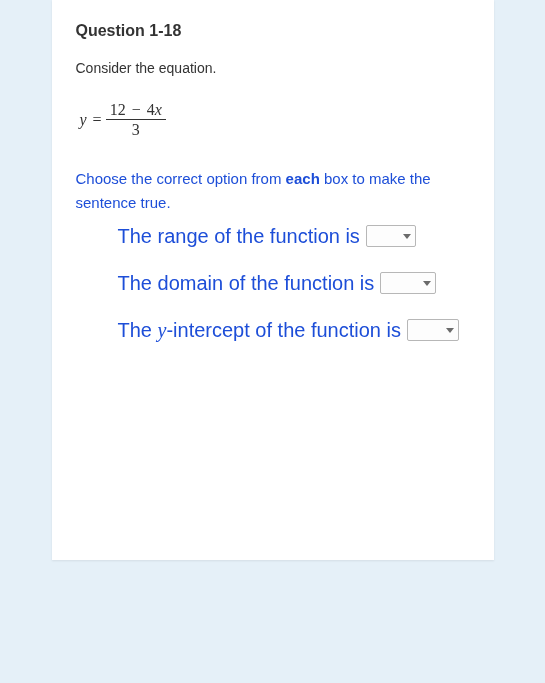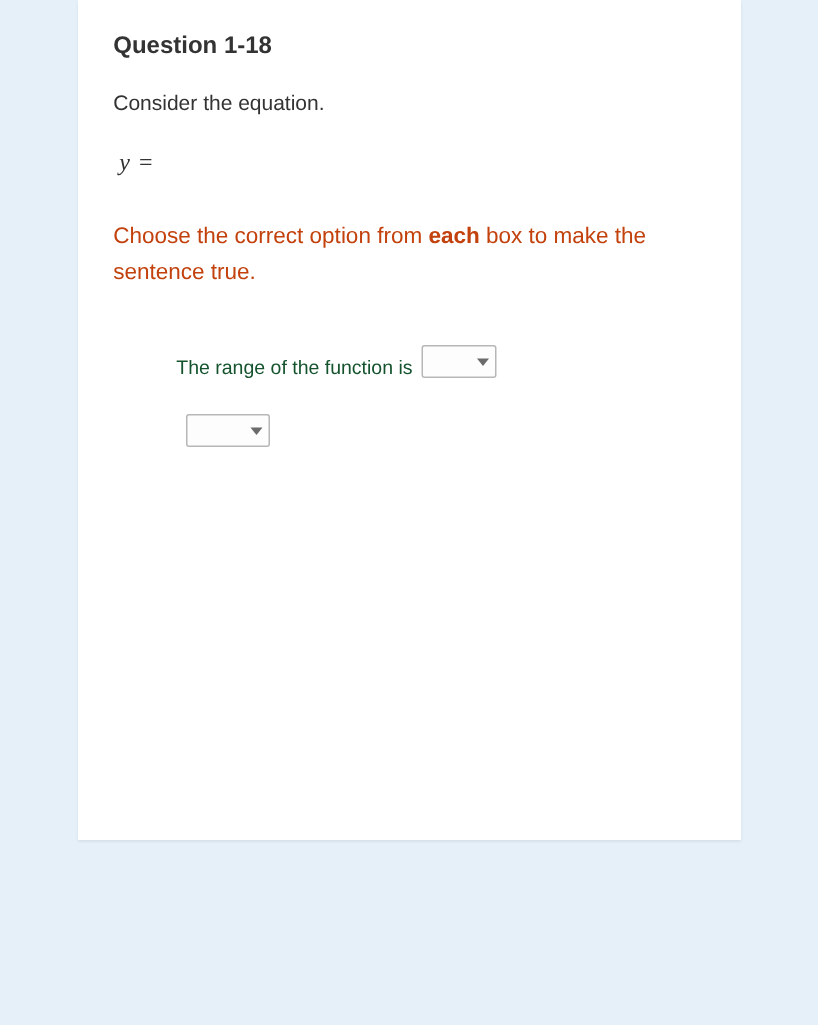--- a/index.html
+++ b/index.html
@@ -57,33 +57,33 @@
     line-height: 1.2;
   }
   .fraction .num {
     border-bottom: 1px solid #333;
   }
   .fraction .num .var, .equation .var {
     font-style: italic;
   }
   .instruction {
     font-size: 15px;
-    color: #c2410c;
+    color: #1d4ed8;
     line-height: 1.6;
-    margin-bottom: 36px;
+    margin-bottom: 10px;
   }
   .instruction b { font-weight: bold; }
   .rows {
     padding-left: 42px;
   }
   .row {
     display: flex;
-    align-items: flex-end;
-    font-size: 13px;
-    color: #14532d;
+    align-items: flex-start;
+    font-size: 20px;
+    color: #1d4ed8;
     margin-bottom: 24px;
     flex-wrap: nowrap;
   }
   .row span.text {
     white-space: nowrap;
   }
   .row .ivar {
     font-style: italic;
     font-family: "Times New Roman", serif;
   }
@@ -115,37 +115,54 @@
 <body>
 
 <div class="card">
   <div class="q-title">Question 1-18</div>
 
   <div class="prompt">Consider the equation.</div>
 
   <div class="equation">
     <span class="lhs var">y</span>
     <span class="eq">=</span>
+    <span class="fraction">
+      <span class="num">
+        <span>12</span>
+        <span style="margin:0 2px;">−</span>
+        <span>4</span><span class="var">x</span>
+      </span>
+      <span class="den">3</span>
+    </span>
   </div>
 
   <div class="instruction">
     <span>Choose the correct option from </span><b>each</b><span> box to make the sentence true.</span>
   </div>
 
   <div class="rows">
 
     <div class="row">
       <span class="text">The range of the function is</span>
       <div class="select-box w1">
         <span class="caret"></span>
       </div>
     </div>
 
     <div class="row">
+      <span class="text">The domain of the function is</span>
       <div class="select-box w2">
         <span class="caret"></span>
       </div>
     </div>
 
+    <div class="row">
+      <span class="text">
+        <span>The </span><span class="ivar">y</span><span>-intercept of the function is</span>
+      </span>
+      <div class="select-box w3">
+        <span class="caret"></span>
+      </div>
+    </div>
 
 
   </div>
 </div>
 
 </body></html>

